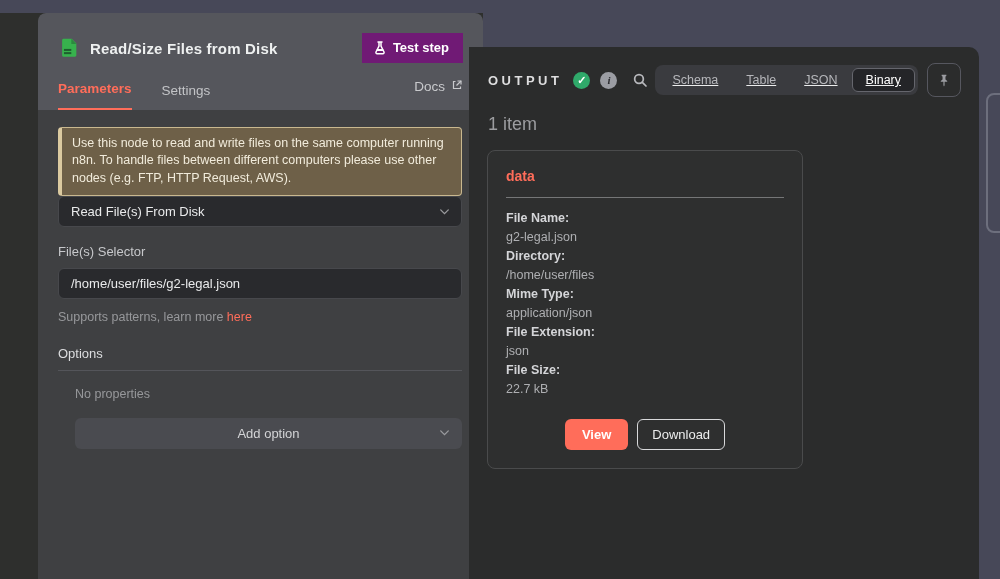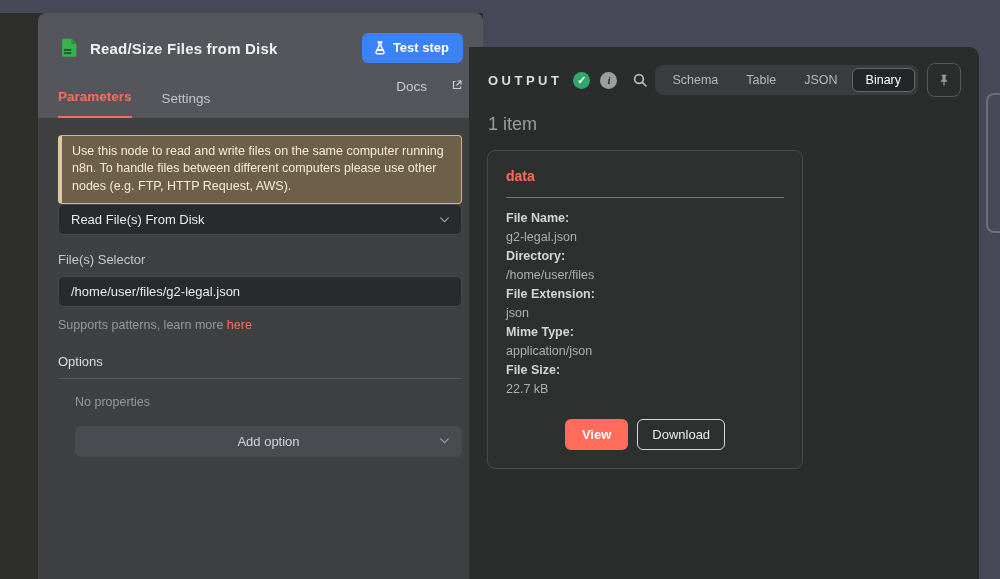--- a/index.html
+++ b/index.html
@@ -17,29 +17,29 @@
   .output-panel { position:absolute; left:469px; top:47px; width:510px; height:532px;
     background:#2b2c2c; border-top-right-radius:10px; }
   .right-edge-widget { position:absolute; left:986px; top:93px; width:36px; height:140px;
     border:2px solid #6d6f7d; border-radius:8px; background:transparent; }
 
   
   .np-header { background:#55565c; padding:20px 20px 0 20px; border-radius:8px 8px 0 0; }
   .np-title-row { display:flex; align-items:center; }
   .np-node-icon { width:22px; height:22px; flex:0 0 auto; margin-right:10px; display:flex; align-items:center; }
   .np-title { font-size:15px; font-weight:700; color:#eef0f0; letter-spacing:.2px; flex:1; }
-  .test-step-btn { background:#3b82f6; color:#fff; border:none; border-radius:6px;
+  .test-step-btn { background:#701a75; color:#fff; border:none; border-radius:0;
     font-size:13px; font-weight:600; padding:7px 14px 8px 12px; display:flex; align-items:center; gap:7px;
     cursor:pointer; font-family:inherit; }
   .np-tabs-row { display:flex; align-items:flex-end; margin-top:16px; }
   .np-tab { font-size:13.5px; padding-bottom:12px; cursor:pointer; }
   .np-tab.active { color:#ff6d5a; font-weight:600; border-bottom:2px solid #ff6d5a; }
   .np-tab.inactive { color:#c3c4c7; margin-left:30px; }
-  .np-docs { margin-left:auto; color:#c9cacd; font-size:13.5px; display:flex; align-items:flex-start; gap:24px;
-    padding-bottom:24px; cursor:pointer; }
+  .np-docs { margin-left:auto; color:#c9cacd; font-size:13.5px; display:flex; align-items:flex-start; gap:6px;
+    padding-bottom:16px; cursor:pointer; }
 
   
   .np-body { padding:17px 21px 0 20px;border-radius:16px; }
   .notice-box { background:#6e6048; border:1px solid #c9b88f; border-left:4px solid #dbcaa0;
     border-radius:4px; padding:7px 10px 8px 10px; font-size:12.5px; line-height:1.38; color:#f1ebdb; }
   .field-label { font-size:13px; color:#c7c8cb; margin-top:17px; margin-bottom:9px; }
   .select-box, .text-input { position:relative; height:31px; background:#292a2d; border:1px solid #47484c;
     border-radius:6px; display:flex; align-items:center; padding:0 12px; font-size:13px; color:#e9eaeb;
     cursor:pointer; }
   .select-box .chev { position:absolute; right:10px; top:8px; }
@@ -56,21 +56,21 @@
   
   .op-header { display:flex; align-items:center; padding:16px 18px 0 19px; }
   .op-title { font-size:13px; font-weight:700; letter-spacing:3.5px; color:#dededf; }
   .icon-circle { width:17px; height:17px; border-radius:50%; display:flex; align-items:center;
     justify-content:center; flex:0 0 auto; }
   .check-circle { background:#2fa96a; margin-left:11px; color:#fff; font-size:11px; font-weight:700; }
   .info-circle { background:#9b9da3; margin-left:10px; color:#2c2d31; font-size:11px; font-weight:700;
     font-family:"Liberation Serif", serif; font-style:italic; }
   .search-btn { margin-left:15px; background:none; border:none; cursor:pointer; padding:0; display:flex; }
   .view-tabs { margin-left:auto; background:#3a3b3f; border-radius:8px; padding:3px; display:flex;
-    align-items:center; }
+    align-items:center;text-decoration:underline; }
   .view-tab { font-size:12.5px; color:#b6b7bb; padding:5px 14px; cursor:pointer; border-radius:6px; }
   .view-tab.active { background:#242528; border:1px solid #65666d; color:#ffffff; padding:4px 13px; }
   .pin-btn { margin-left:9px; width:34px; height:34px; background:none; border:1px solid #56575f;
     border-radius:8px; cursor:pointer; display:flex; align-items:center; justify-content:center; }
   .items-count { font-size:18px; color:#9c9da0; margin:17px 0 0 19px; }
 
   .binary-card { margin:15px 0 0 18px; width:316px; border:1px solid #4a4b4c; border-radius:8px;
     padding:17px 18px 18px 18px; background:#2e2f2f; }
   .bc-key { color:#ff6d5a; font-size:14px; font-weight:700; }
   .bc-divider { border:none; border-top:1px solid #757677; margin:13px 0 11px 0; }
@@ -192,26 +192,26 @@
     <hr class="bc-divider">
     <div class="bc-row">
         <div class="bc-label">File Name:</div>
       <div class="bc-value">g2-legal.json</div>
       </div>
     <div class="bc-row">
         <div class="bc-label">Directory:</div>
       <div class="bc-value">/home/user/files</div>
       </div>
     <div class="bc-row">
+        <div class="bc-label">Mime Type:</div>
+      <div class="bc-value">application/json</div>
+      </div>
+    <div class="bc-row">
         <div class="bc-label">File Extension:</div>
       <div class="bc-value">json</div>
-      </div>
-    <div class="bc-row">
-        <div class="bc-label">Mime Type:</div>
-      <div class="bc-value">application/json</div>
       </div>
     <div class="bc-row">
         <div class="bc-label">File Size:</div>
       <div class="bc-value">22.7 kB</div>
       </div>
     <div class="bc-actions">
       <button class="view-btn">View</button>
       <button class="download-btn">Download</button>
     </div>
   </div>

